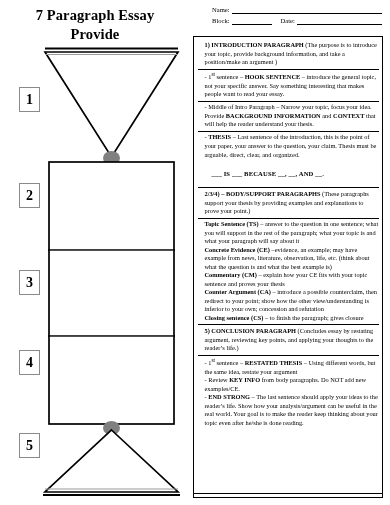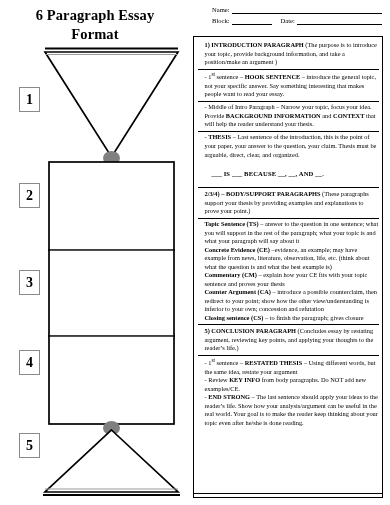--- a/index.html
+++ b/index.html
@@ -151,22 +151,22 @@
   }
 </style>
 </head>
 <body>
 
 <div class="page">
 
   <div class="left-col">
 
     <div class="doc-title">
-      <div>6 Paragraph Essay</div>
-      <div>Format</div>
+      <div>7 Paragraph Essay</div>
+      <div>Provide</div>
     </div>
 
     <div class="diagram">
       <svg width="190" height="462" viewBox="0 0 190 462" xmlns="http://www.w3.org/2000/svg">
 
         <g>
           <polygon points="45,12 178,12 111.5,117" fill="#ffffff" stroke="#000000" stroke-width="1.7"></polygon>
           <line x1="45" y1="8.5" x2="178" y2="8.5" stroke="#000000" stroke-width="2.1"></line>
           <line x1="45" y1="14.5" x2="178" y2="14.5" stroke="#9a9a9a" stroke-width="1.1"></line>
         </g>

